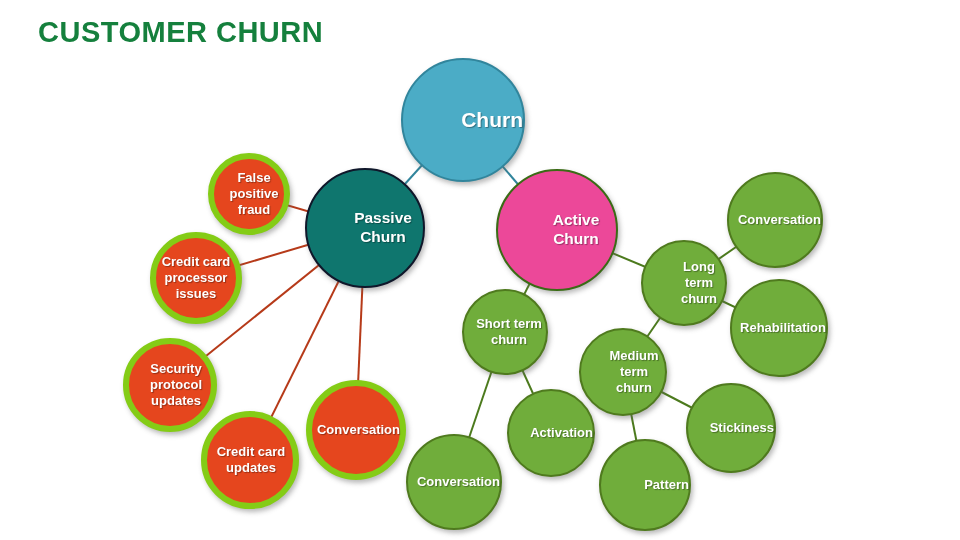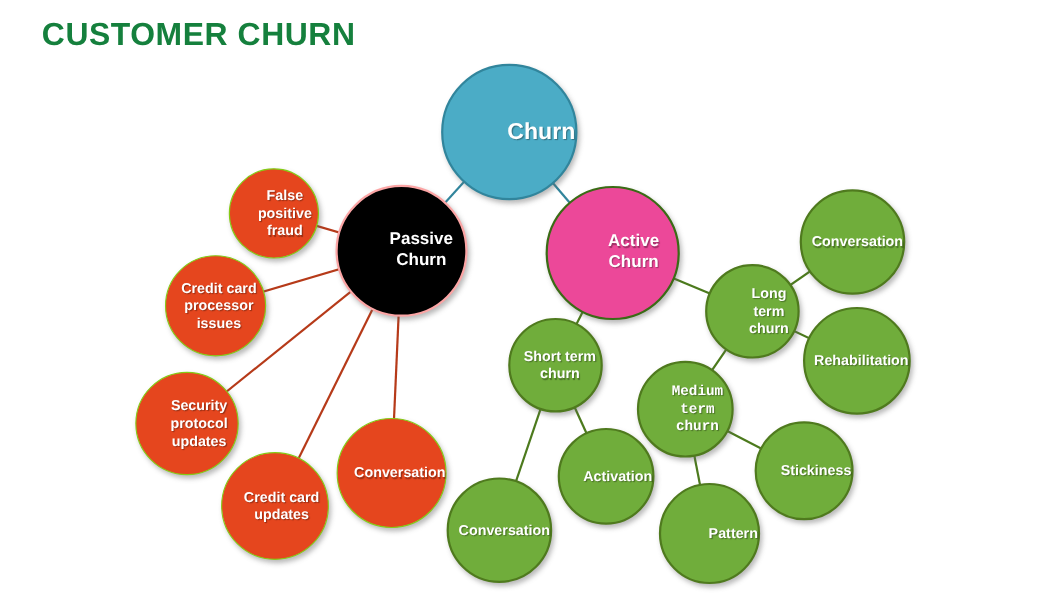--- a/index.html
+++ b/index.html
@@ -17,37 +17,37 @@
     position:absolute;z-index:2;border-radius:50%;
     display:flex;align-items:center;justify-content:flex-end;text-align:center;
     color:#ffffff;font-weight:bold;
     box-shadow:2px 3px 5px rgba(100,100,100,0.45);
     box-sizing:border-box;
   }
   .node .lbl{display:block;line-height:1.22;text-shadow:1px 1px 1px rgba(0,0,0,0.35);}
 
   
   .root-node{background:#4bacc6;border:2px solid #31859c;}
-  .passive-node{background:#000000;border:2px solid #fca5a5;}
-  .red-node{background:#e5461e;border:1px solid #84cc16;}
+  .passive-node{background:#0f766e;border:2px solid #0f172a;}
+  .red-node{background:#e5461e;border:6px solid #84cc16;}
   .active-node{background:#ec4899;border:2px solid #3a6b15;}
   .green-node{background:#70ad3b;border:2px solid #4f7a1e;}
 
   
   .n-churn        {left:401px;top:58px; width:124px;height:124px;font-size:21px;}
   .n-passive      {left:305px;top:168px;width:120px;height:120px;font-size:15.5px;}
   .n-active       {left:496px;top:169px;width:122px;height:122px;font-size:15.5px;}
   .n-false        {left:208px;top:153px;width:82px; height:82px; font-size:13px;}
   .n-processor    {left:150px;top:232px;width:92px; height:92px; font-size:13px;}
   .n-security     {left:123px;top:338px;width:94px; height:94px; font-size:13px;}
   .n-limits       {left:201px;top:411px;width:98px; height:98px; font-size:13px;}
   .n-expirations  {left:306px;top:380px;width:100px;height:100px;font-size:13px;}
   .n-short        {left:462px;top:289px;width:86px; height:86px; font-size:13px;}
   .n-long         {left:641px;top:240px;width:86px; height:86px; font-size:13px;}
-  .n-medium       {left:579px;top:328px;width:88px; height:88px; font-size:13px;font-family:Liberation Mono, monospace;}
+  .n-medium       {left:579px;top:328px;width:88px; height:88px; font-size:13px;}
   .n-reactivation {left:727px;top:172px;width:96px; height:96px; font-size:13px;}
   .n-rehab        {left:730px;top:279px;width:98px; height:98px; font-size:13px;}
   .n-activation   {left:507px;top:389px;width:88px; height:88px; font-size:13px;}
   .n-conversation {left:406px;top:434px;width:96px; height:96px; font-size:13px;}
   .n-pattern      {left:599px;top:439px;width:92px; height:92px; font-size:13px;}
   .n-stickiness   {left:686px;top:383px;width:90px; height:90px; font-size:13px;}
 
   
   .w52 .lbl{max-width:52px;}
   .w62 .lbl{max-width:62px;}

